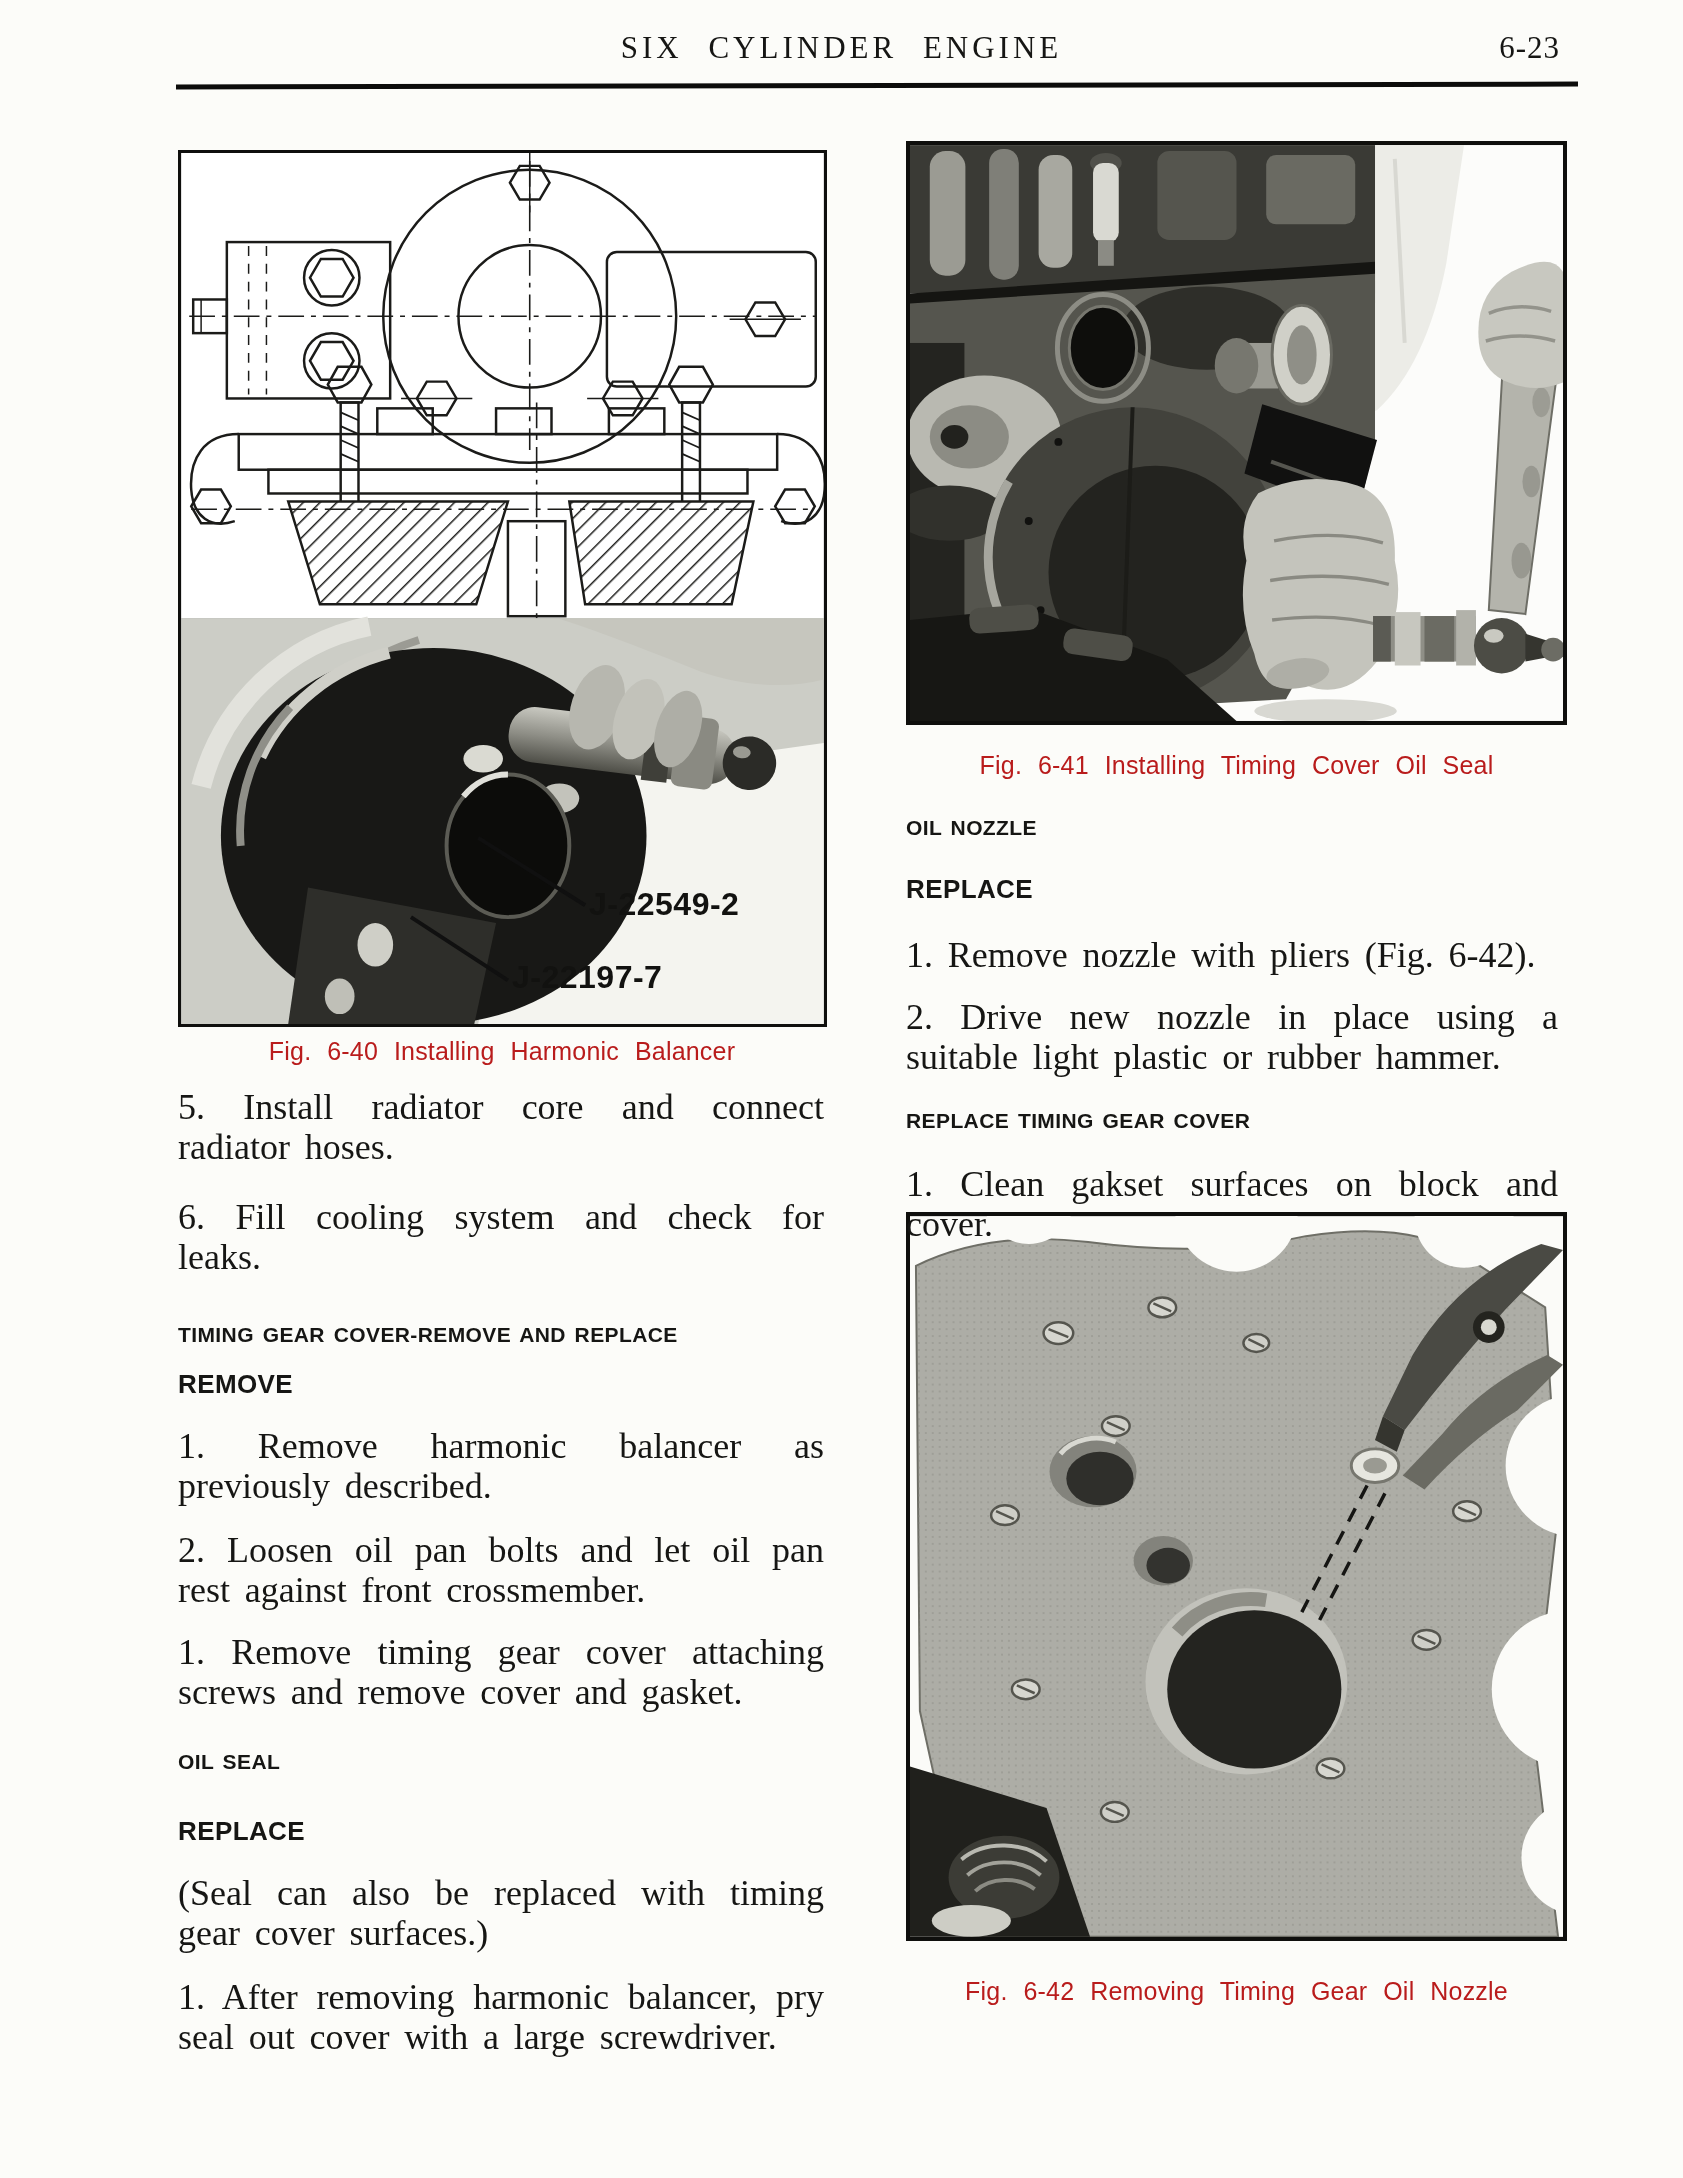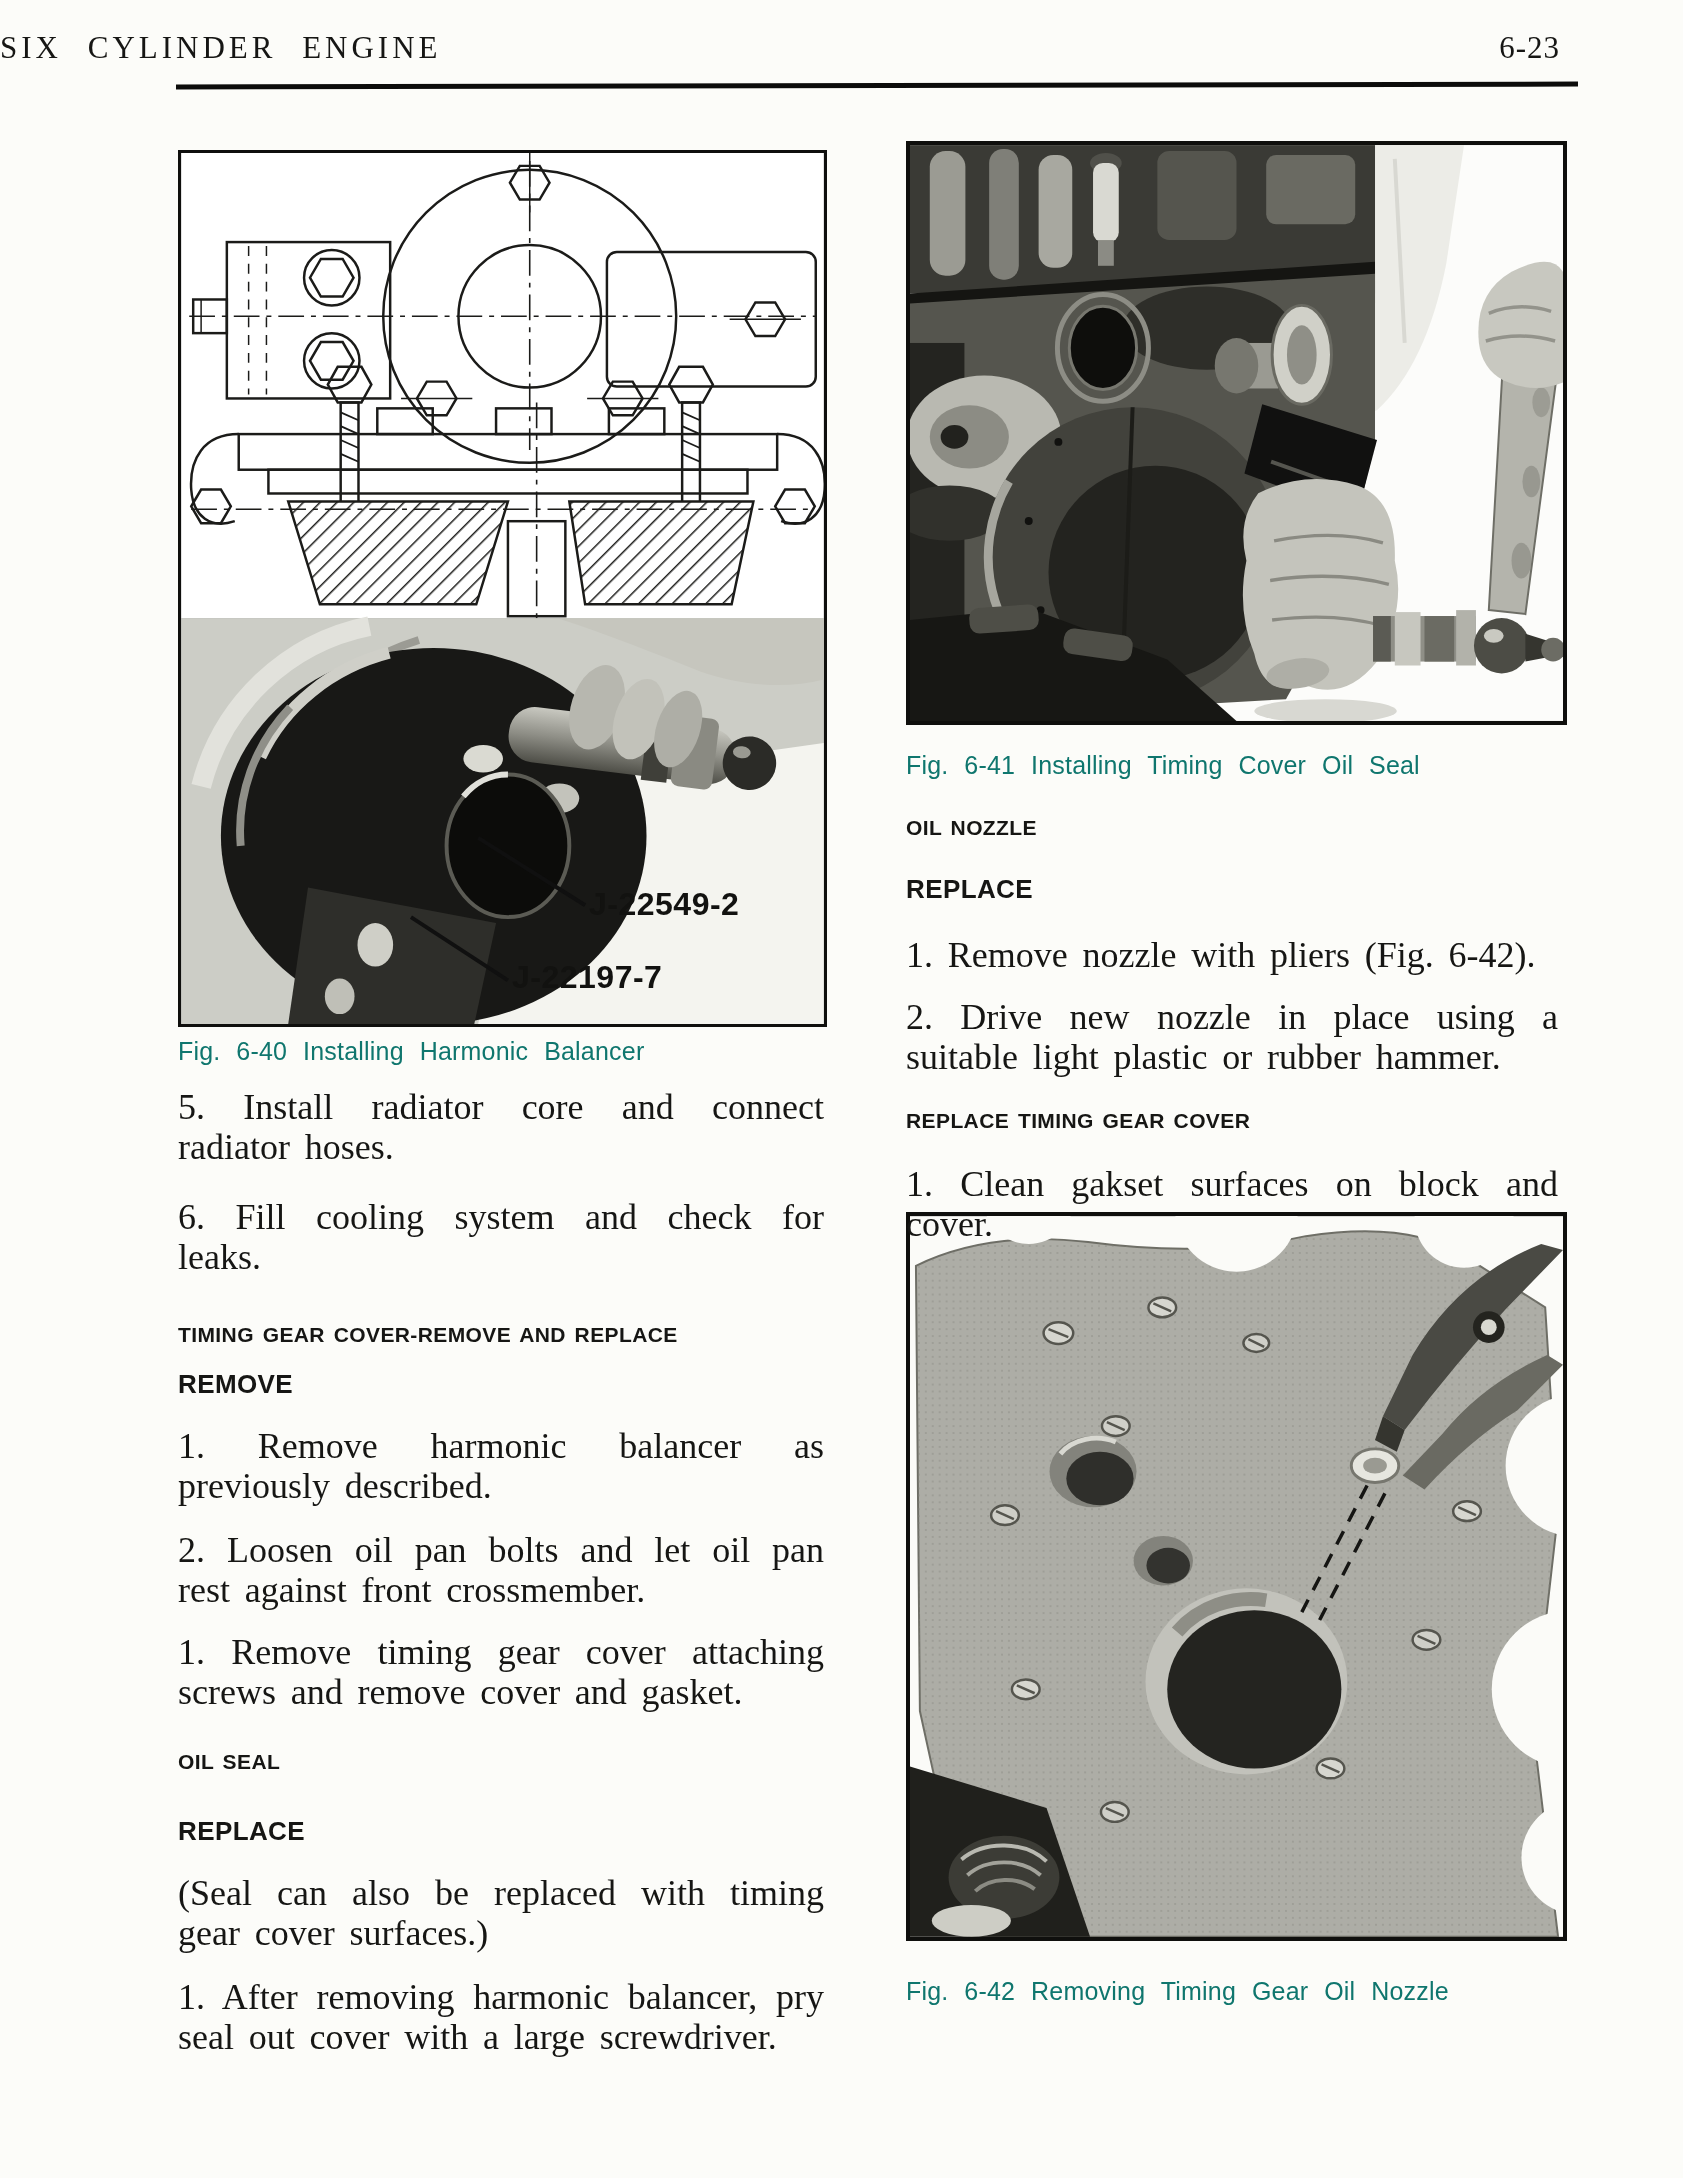--- a/index.html
+++ b/index.html
@@ -1,31 +1,31 @@
 <!DOCTYPE html>
 <html><head>
 <meta charset="utf-8">
 <style>
   html,body{margin:0;padding:0;background:#e8e8e4;}
   .page{position:relative;width:1683px;height:2178px;background:#fcfcf9;color:#161614;
         font-family:"Liberation Serif","DejaVu Serif",serif;overflow:hidden;}
   
-  .hdr-title{position:absolute;left:0;right:0;top:30px;
+  .hdr-title{position:absolute;left:0;right:0;top:30px;text-align:center;
         font-size:31px;letter-spacing:4px;word-spacing:14px;}
   .hdr-page{position:absolute;right:123px;top:30px;font-size:31px;letter-spacing:1px;}
   .hdr-rule{position:absolute;left:176px;top:83px;width:1402px;height:5px;background:#0c0c0b;
         transform:rotate(-0.12deg);}
   
   .figbox{position:absolute;background:#a3a3a3;border:3px solid #0f0f0d;overflow:hidden;}
   .figbox svg{display:block;}
   .fig40{left:178px;top:150px;width:643px;height:871px;}
   .fig41{left:906px;top:141px;width:653px;height:576px;border-width:4px;}
   .fig42{left:906px;top:1212px;width:653px;height:721px;border-width:4px;}
-  .caption{position:absolute;text-align:left;font-family:"Liberation Sans","DejaVu Sans",sans-serif;
-        font-size:25px;line-height:30px;word-spacing:0.35em;letter-spacing:0.2px;color:#0f766e;}
+  .caption{position:absolute;text-align:center;font-family:"Liberation Sans","DejaVu Sans",sans-serif;
+        font-size:25px;line-height:30px;word-spacing:0.35em;letter-spacing:0.2px;color:#b91c1c;}
   .cap40{left:178px;top:1036px;width:648px;}
   .cap41{left:906px;top:750px;width:661px;}
   .cap42{left:906px;top:1976px;width:661px;}
   
   .txtcol{position:absolute;}
   .col-left{left:178px;top:1087px;width:655px;}
   .col-right{left:906px;top:808px;width:661px;}
   .txtcol p{font-size:36px;line-height:40px;margin:0 9px 26px 0;text-align:justify;
         word-spacing:0.16em;}
   .h1{font-family:"Liberation Sans","DejaVu Sans",sans-serif;font-weight:700;font-size:21px;

